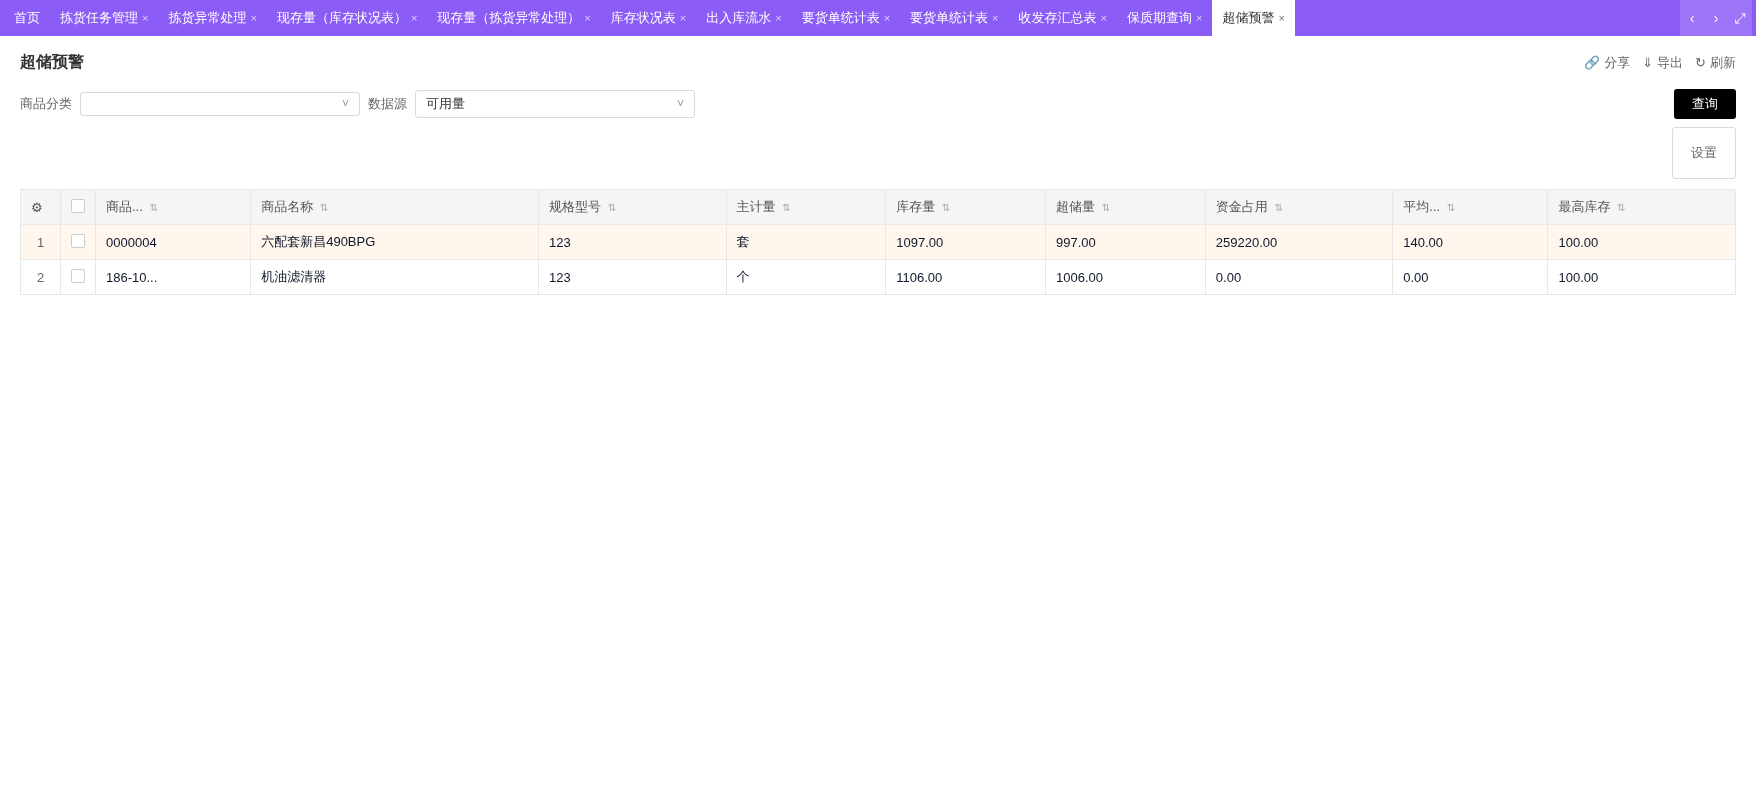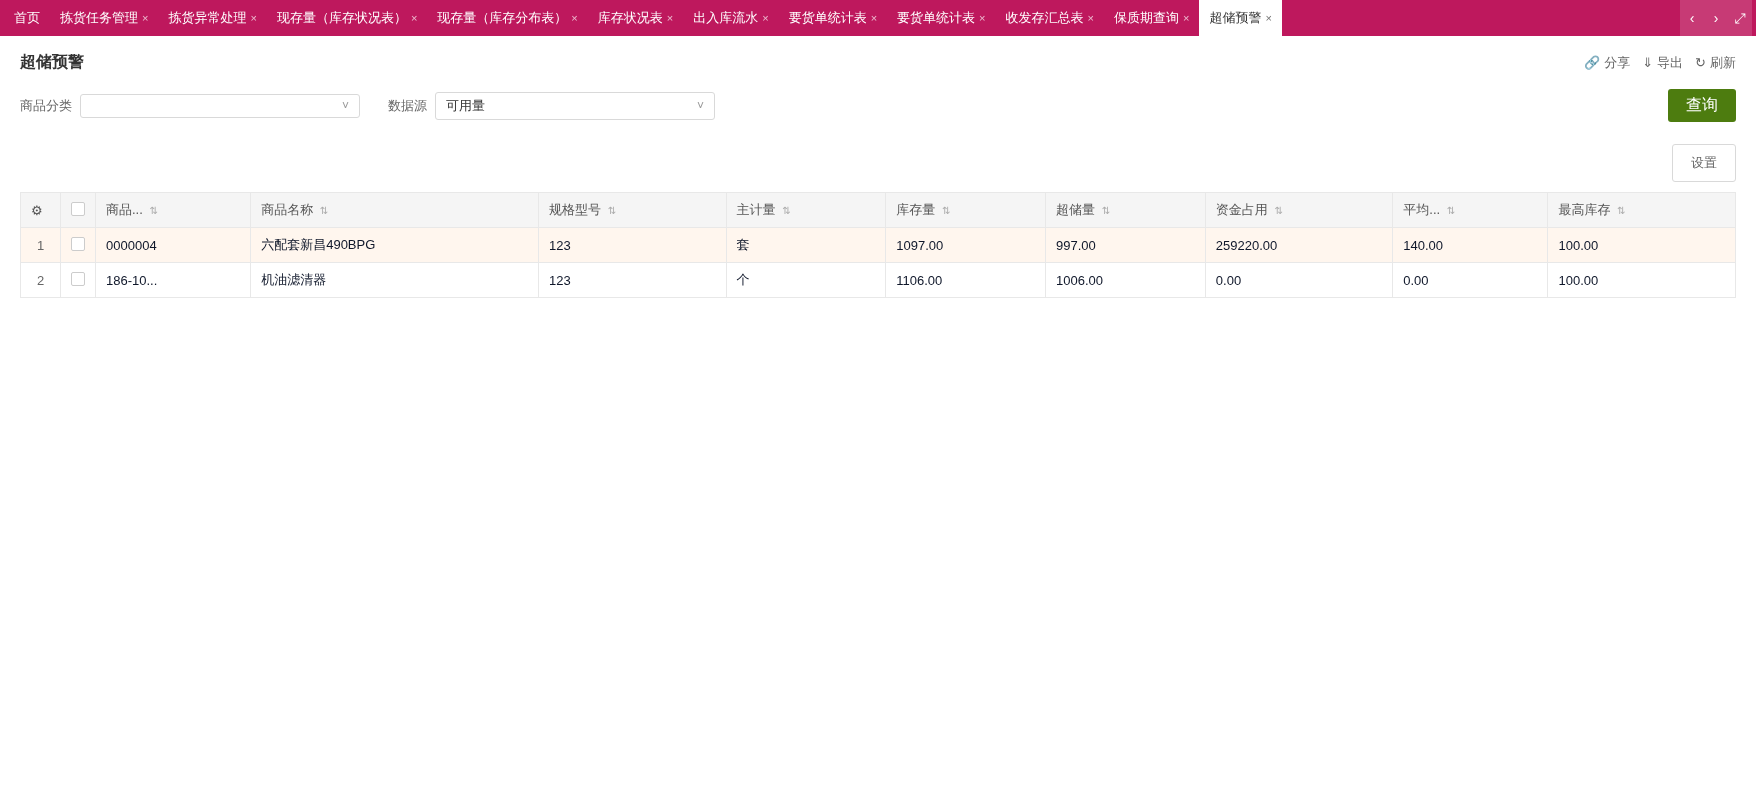--- a/index.html
+++ b/index.html
@@ -2,21 +2,21 @@
 <html><head>
   <meta charset="utf-8">
   <style>
     * { box-sizing: border-box; margin: 0; padding: 0; }
     body { font-family: 'Microsoft YaHei', Arial, sans-serif; font-size: 13px; background: #f5f5f5; color: #333; }
 
     
     .top-nav {
       display: flex;
       align-items: center;
-      background: #be185d;
+      background: #8b5cf6;
       height: 36px;
       overflow: hidden;
       padding: 0 4px;
     }
     .top-nav .nav-item {
       display: flex;
       align-items: center;
       padding: 0 10px;
       height: 36px;
       color: #fff;
@@ -85,22 +85,22 @@
       cursor: pointer;
       font-size: 13px;
       background: none;
       border: none;
     }
 
     
     .filter-row {
       display: flex;
       align-items: center;
-      gap: 28px;
-      margin-bottom: 22px;
+      gap: 8px;
+      margin-bottom: 8px;
       flex-wrap: wrap;
     }
     .filter-group {
       display: flex;
       align-items: center;
       gap: 8px;
     }
     .filter-label {
       color: #666;
       white-space: nowrap;
@@ -118,34 +118,34 @@
       font-size: 13px;
       justify-content: space-between;
     }
     .filter-select-wide { min-width: 280px; }
     .filter-actions {
       margin-left: auto;
       display: flex;
       gap: 8px;
     }
     .btn-query {
-      background: #4d7c0f;
+      background: #000000;
       color: #fff;
       border: none;
       border-radius: 3px;
       padding: 6px 18px;
       cursor: pointer;
-      font-size: 16px;
+      font-size: 13px;
     }
     .btn-settings {
       background: #fff;
       color: #666;
       border: 1px solid #d9d9d9;
       border-radius: 3px;
-      padding: 9px 18px;
+      padding: 16px 18px;
       cursor: pointer;
       font-size: 13px;
     }
 
     
     .data-table {
       width: 100%;
       border-collapse: collapse;
       font-size: 13px;
     }
@@ -219,21 +219,21 @@
       </div>
       <div class="nav-item">
         <span>拣货异常处理</span>
         <span class="nav-close">×</span>
       </div>
       <div class="nav-item">
         <span>现存量（库存状况表）</span>
         <span class="nav-close">×</span>
       </div>
       <div class="nav-item">
-        <span>现存量（库存分布表）</span>
+        <span>现存量（拣货异常处理）</span>
         <span class="nav-close">×</span>
       </div>
       <div class="nav-item">
         <span>库存状况表</span>
         <span class="nav-close">×</span>
       </div>
       <div class="nav-item">
         <span>出入库流水</span>
         <span class="nav-close">×</span>
       </div>

